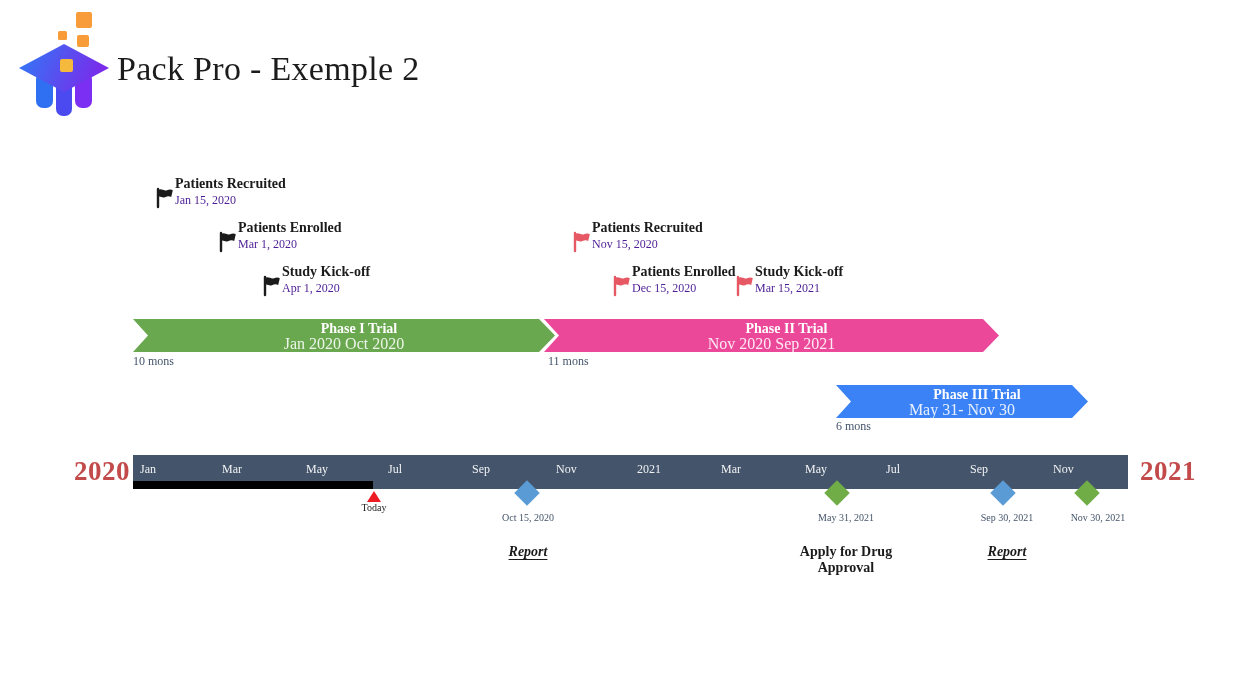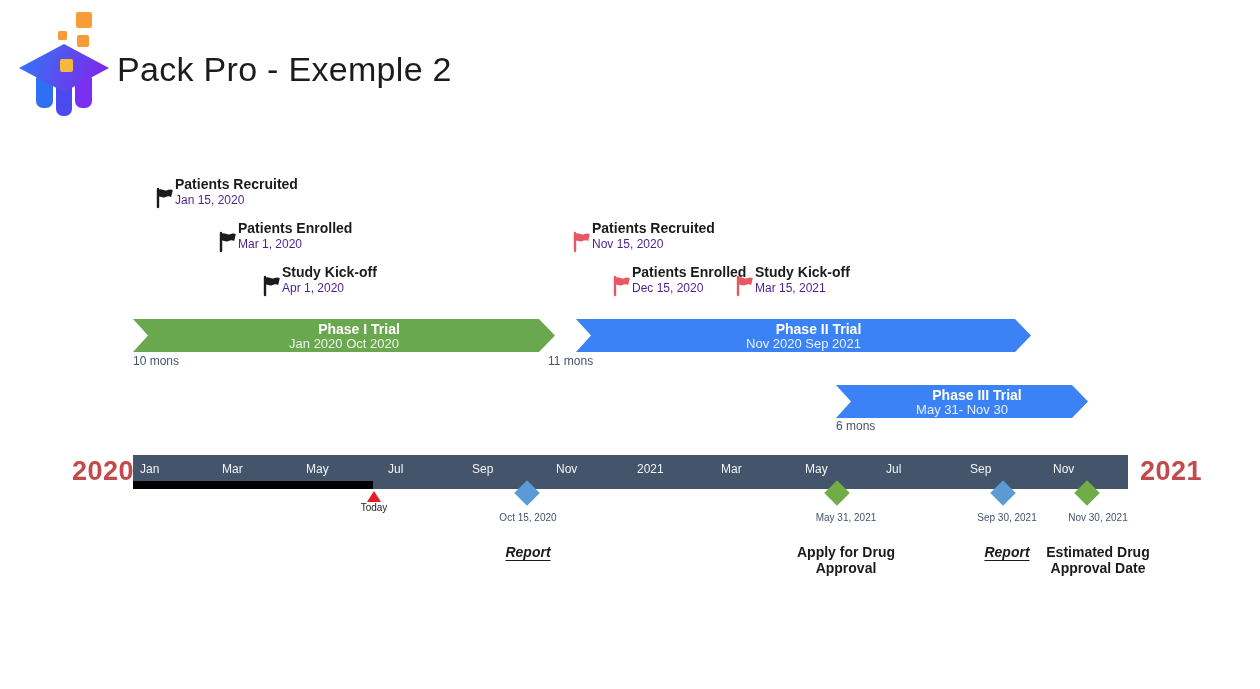--- a/index.html
+++ b/index.html
@@ -1,34 +1,34 @@
 <!DOCTYPE html>
 <html><head>
 <meta charset="utf-8">
 <style>
   html,body{margin:0;padding:0;background:#fff;}
   .canvas{position:relative;width:1260px;height:689px;background:#ffffff;overflow:hidden;
-          font-family:Liberation Sans, sans-serif;color:#1b1b1b;}
+          font-family:Liberation Serif, serif;color:#1b1b1b;}
   .abs{position:absolute;}
 
   
   .page-title{position:absolute;left:117px;top:50px;font-size:34px;font-weight:400;
               color:#1c1c1c;letter-spacing:.3px;}
 
   
   .flag-ms{position:absolute;width:0;height:0;}
   .fm-title{position:absolute;left:20px;top:0;font-size:14px;font-weight:bold;color:#1b1b1b;white-space:nowrap;}
   .fm-date{position:absolute;left:20px;top:17px;font-size:12px;color:#4c1d95;white-space:nowrap;}
   .fm-flag{position:absolute;left:0;top:11px;width:20px;height:22px;}
 
   
   .phase{position:absolute;height:33px;display:flex;flex-direction:column;align-items:center;justify-content:center;
          clip-path:polygon(0 0, calc(100% - 16px) 0, 100% 50%, calc(100% - 16px) 100%, 0 100%, 15px 50%);}
   .phase-title{font-size:14px;font-weight:bold;color:#ffffff;line-height:16px;margin-left:30px;}
-  .phase-dates{font-size:13px;color:rgba(255,255,255,.88);line-height:13px;}
+  .phase-dates{font-size:16px;color:rgba(255,255,255,.88);line-height:13px;}
   .mons{position:absolute;font-size:12px;color:#44546A;white-space:nowrap;}
 
   
   .band{position:absolute;left:133px;top:455px;width:995px;height:34px;background:#44546A;}
   .month{position:absolute;top:7px;font-size:12px;color:#F2F3F5;white-space:nowrap;}
   .elapsed{position:absolute;left:133px;top:481px;width:240px;height:8px;background:#000000;}
   .year{position:absolute;top:456px;font-size:27px;font-weight:bold;color:#C34A4A;letter-spacing:.5px;}
   .today-tri{position:absolute;left:367px;top:491px;width:0;height:0;
              border-left:7px solid transparent;border-right:7px solid transparent;border-bottom:11px solid #ED1C24;}
   .today-lbl{position:absolute;left:352px;top:502px;width:44px;text-align:center;font-size:10px;color:#1b1b1b;}
@@ -118,21 +118,21 @@
     <div class="fm-title">Study Kick-off</div>
     <div class="fm-date">Mar 15, 2021</div>
   </div>
 
   <div class="phase" style="left: 133px; top: 319px; width: 422px; background: rgb(106, 168, 79);">
     <div class="phase-title">Phase I Trial</div>
     <div class="phase-dates">Jan 2020 Oct 2020</div>
   </div>
   <div class="mons" style="left:133px;top:354px">10 mons</div>
 
-  <div class="phase" style="left: 576px; top: 319px; width: 455px; background: #3b82f6;">
+  <div class="phase" style="left: 544px; top: 319px; width: 455px; background: #ec4899;">
     <div class="phase-title">Phase II Trial</div>
     <div class="phase-dates">Nov 2020 Sep 2021</div>
   </div>
   <div class="mons" style="left:548px;top:354px">11 mons</div>
 
   <div class="phase" style="left: 836px; top: 385px; width: 252px; background: #3b82f6;">
     <div class="phase-title">Phase III Trial</div>
     <div class="phase-dates">May 31- Nov 30</div>
   </div>
   <div class="mons" style="left:836px;top:419px">6 mons</div>
@@ -172,17 +172,15 @@
     <div class="dm-date">May 31, 2021</div>
     <div class="dm-label">Apply for Drug
 Approval</div>
   </div>
   <div class="dm-block" style="left:937px;width:140px;top:510px">
     <div class="dm-date">Sep 30, 2021</div>
     <div class="dm-label underline">Report</div>
   </div>
   <div class="dm-block" style="left:1018px;width:160px;top:510px">
     <div class="dm-date">Nov 30, 2021</div>
-    <div class="dm-label">Estimated Drug
-Approval Date</div>
   </div>
 
 </div>
 
 </body></html>

